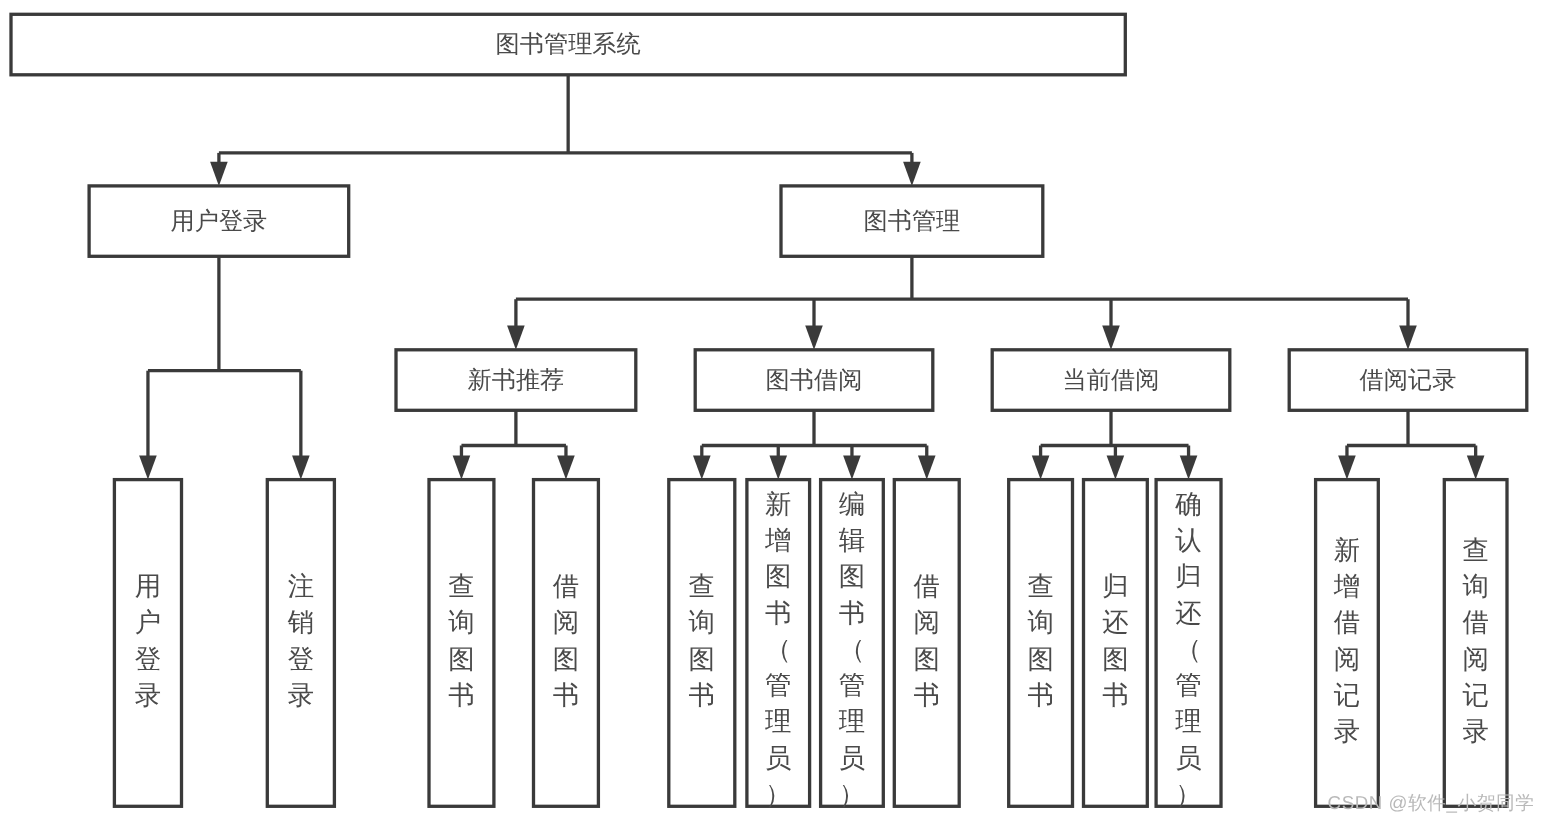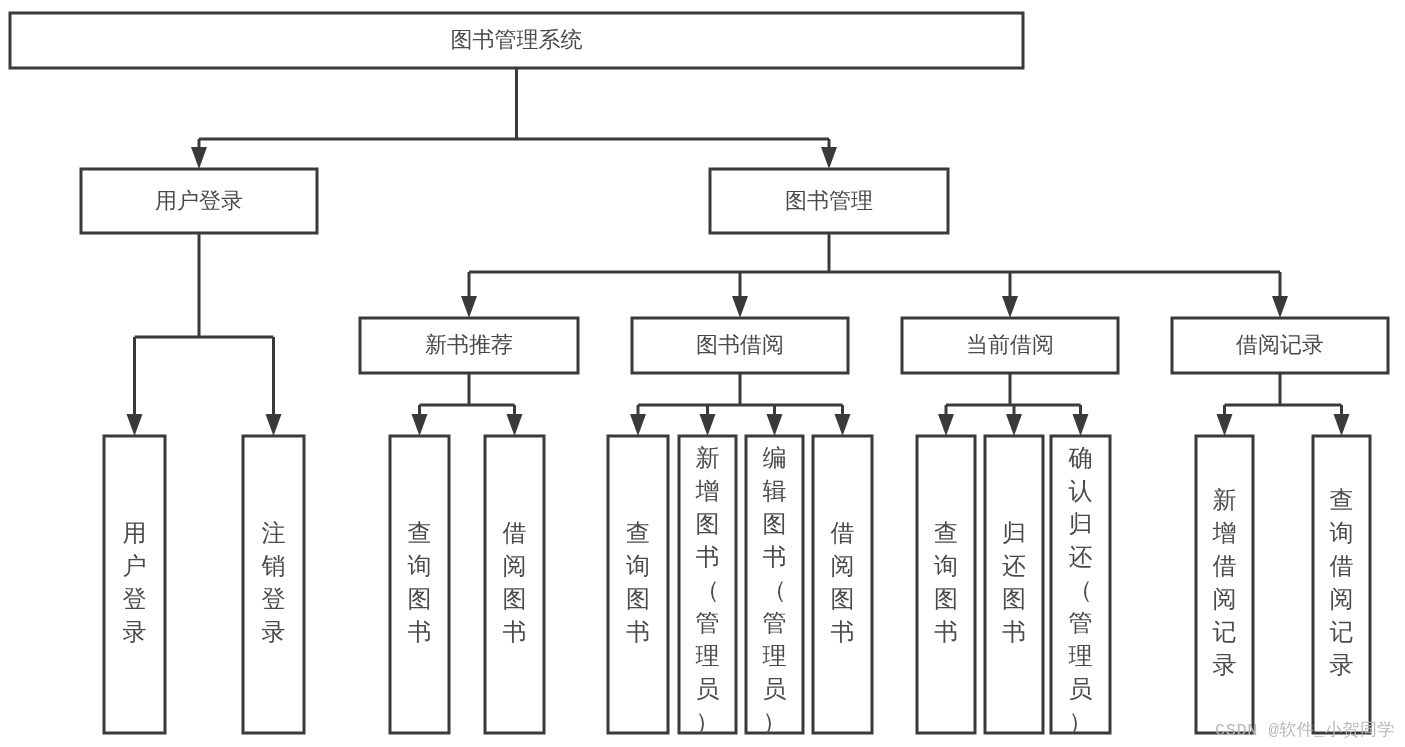--- a/index.html
+++ b/index.html
@@ -49,21 +49,21 @@
     stroke-linecap: butt;
   }
   .arrow-head {
     fill: #3a3a3a;
     stroke: none;
   }
   .watermark-text {
     position: absolute;
     right: 10px;
     bottom: 6px;
-    font-family: Liberation Mono, monospace;
+    font-family: Liberation Sans, sans-serif;
     font-size: 17px;
     color: #b9b9b9;
     white-space: nowrap;
     letter-spacing: 0.5px;
     pointer-events: none;
   }
 </style>
 </head>
 <body>
 

